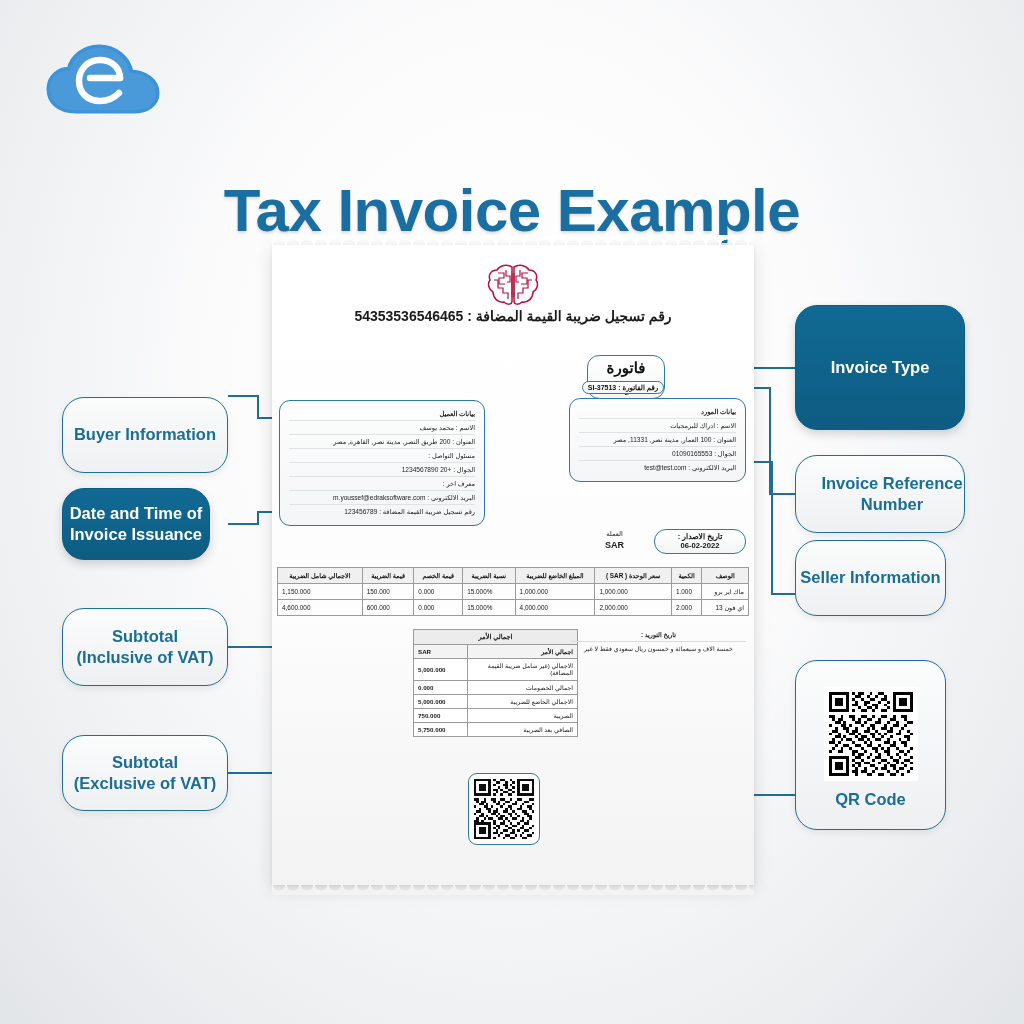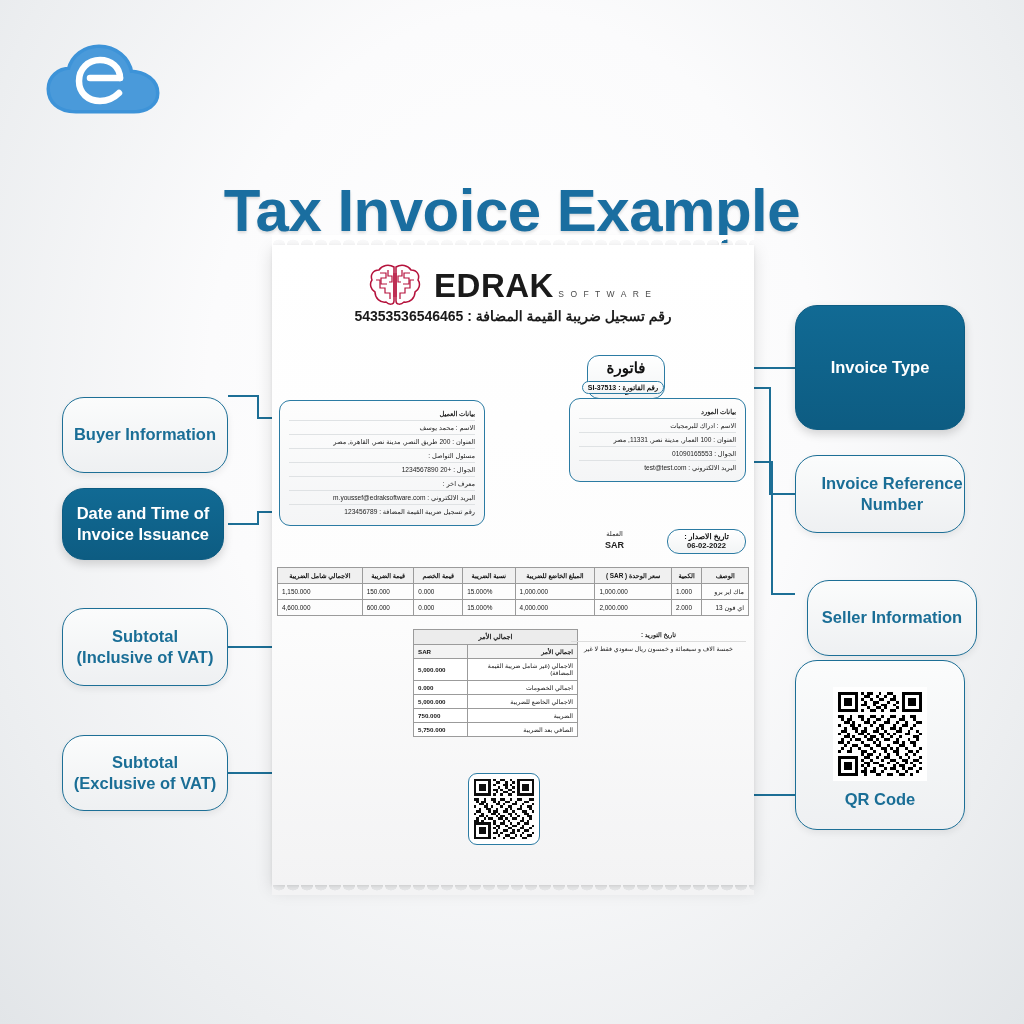--- a/index.html
+++ b/index.html
@@ -77,21 +77,21 @@
   #buyer-box  { left: 7px;   top: 155px; width: 206px; }
   #seller-box { right: 8px;  top: 153px; width: 177px; }
 
   
   #currency-block {
     position: absolute; right: 130px; top: 284px; text-align: center;
     direction: rtl; font-size: 6.6px; color: #222; line-height: 1.5;
   }
   #currency-block .val { font-size: 9px; font-weight: bold; }
   #issue-date-pill {
-    position: absolute; right: 8px; top: 284px; width: 79px; padding: 2px 0;
+    position: absolute; right: 8px; top: 284px; width: 92px; padding: 2px 0;
     font-size: 7.6px; font-weight: bold; line-height: 1.25;
   }
 
   
   #items-table {
     position: absolute; left: 5px; top: 322px; width: 472px;
     border-collapse: collapse; direction: rtl; font-size: 6.4px; color: #141414;
   }
   #items-table th, #items-table td {
     border: 1px solid #9b9b9b; padding: 3.5px 4px; text-align: left;
@@ -132,27 +132,27 @@
     color: #1a6e96; font-size: 16.5px; font-weight: bold; line-height: 1.3;
     display: flex; align-items: center; justify-content: center; text-align: center;
     box-shadow: 0 3px 7px rgba(0,0,0,0.07);
   }
   .callout.filled {
     background: linear-gradient(180deg,#116a94 0%,#0d5c82 100%);
     border-color: #0d5c82; color: #ffffff;
     box-shadow: 0 4px 10px rgba(0,0,0,0.16);
   }
   #cl-buyer    { left: 62px; top: 358px; width: 166px; height: 76px; margin-top: 39px; }
-  #cl-datetime { left: 62px; top: 488px; width: 162px; height: 72px; }
+  #cl-datetime { left: 62px; top: 488px; width: 148px; height: 72px; }
   #cl-sub-inc  { left: 62px; top: 608px; width: 166px; height: 78px; }
   #cl-sub-exc  { left: 62px; top: 735px; width: 166px; height: 76px; }
   #cl-type     { left: 795px; top: 305px; width: 170px; height: 125px; }
   #cl-ref      { left: 795px; top: 455px; width: 170px; height: 78px; padding-left: 24px; }
-  #cl-seller   { left: 795px; top: 580px; width: 170px; height: 76px; margin-left: 12px; }
-  #cl-qrcode   { left: 795px; top: 660px; width: 170px; height: 170px;
+  #cl-seller   { left: 795px; top: 540px; width: 151px; height: 76px; }
+  #cl-qrcode   { left: 795px; top: 660px; width: 151px; height: 170px;
                  flex-direction: column; gap: 8px; padding-top: 8px; }
   #cl-qrcode .qr-box { width: 94px; height: 94px; background: #fff; padding: 5px; }
 
   
   #connectors { position: absolute; left: 0; top: 0; width: 1024px; height: 1024px; pointer-events: none; }
 </style>
 </head>
 <body>
 
 <svg id="brand-logo" viewBox="0 0 118 76">
@@ -447,24 +447,20 @@
         <path d="M11 10 L17 10 L17 15 L12 15 L12 21 L18 21" stroke-width="1.2"></path>
         <path d="M7 17 L11 17 L11 25 L16 25 L16 30 L21 30 L21 36" stroke-width="1.2"></path>
         <path d="M19 7 L19 13 L23 13 L23 19 L20 19" stroke-width="1.2"></path>
         <path d="M41 10 L35 10 L35 15 L40 15 L40 21 L34 21" stroke-width="1.2"></path>
         <path d="M45 17 L41 17 L41 25 L36 25 L36 30 L31 30 L31 36" stroke-width="1.2"></path>
         <path d="M33 7 L33 13 L29 13 L29 19 L32 19" stroke-width="1.2"></path>
         <path d="M25 10 L25 34" stroke-width="1"></path>
           <path d="M27 10 L27 34" stroke-width="1"></path>
       </g>
     </svg>
-    <span class="edrak-word">
-      <span class="edrak-name">EDRAK</span>
-      <span class="edrak-sub">SOFTWARE</span>
-    </span>
     <div class="vat-line">رقم تسجيل ضريبة القيمة المضافة : 54353536546465</div>
   </div>
 
   <div class="pill" id="invoice-type-pill">فاتورة ضريبية</div>
   <div class="pill" id="invoice-ref-pill">رقم الفاتورة : SI-37513</div>
 
   <div class="party-box" id="buyer-box">
     <div class="row ttl">بيانات العميل</div>
     <div class="row">الاسم : محمد يوسف</div>
     <div class="row">العنوان : 200 طريق النصر, مدينة نصر, القاهرة, مصر</div>

